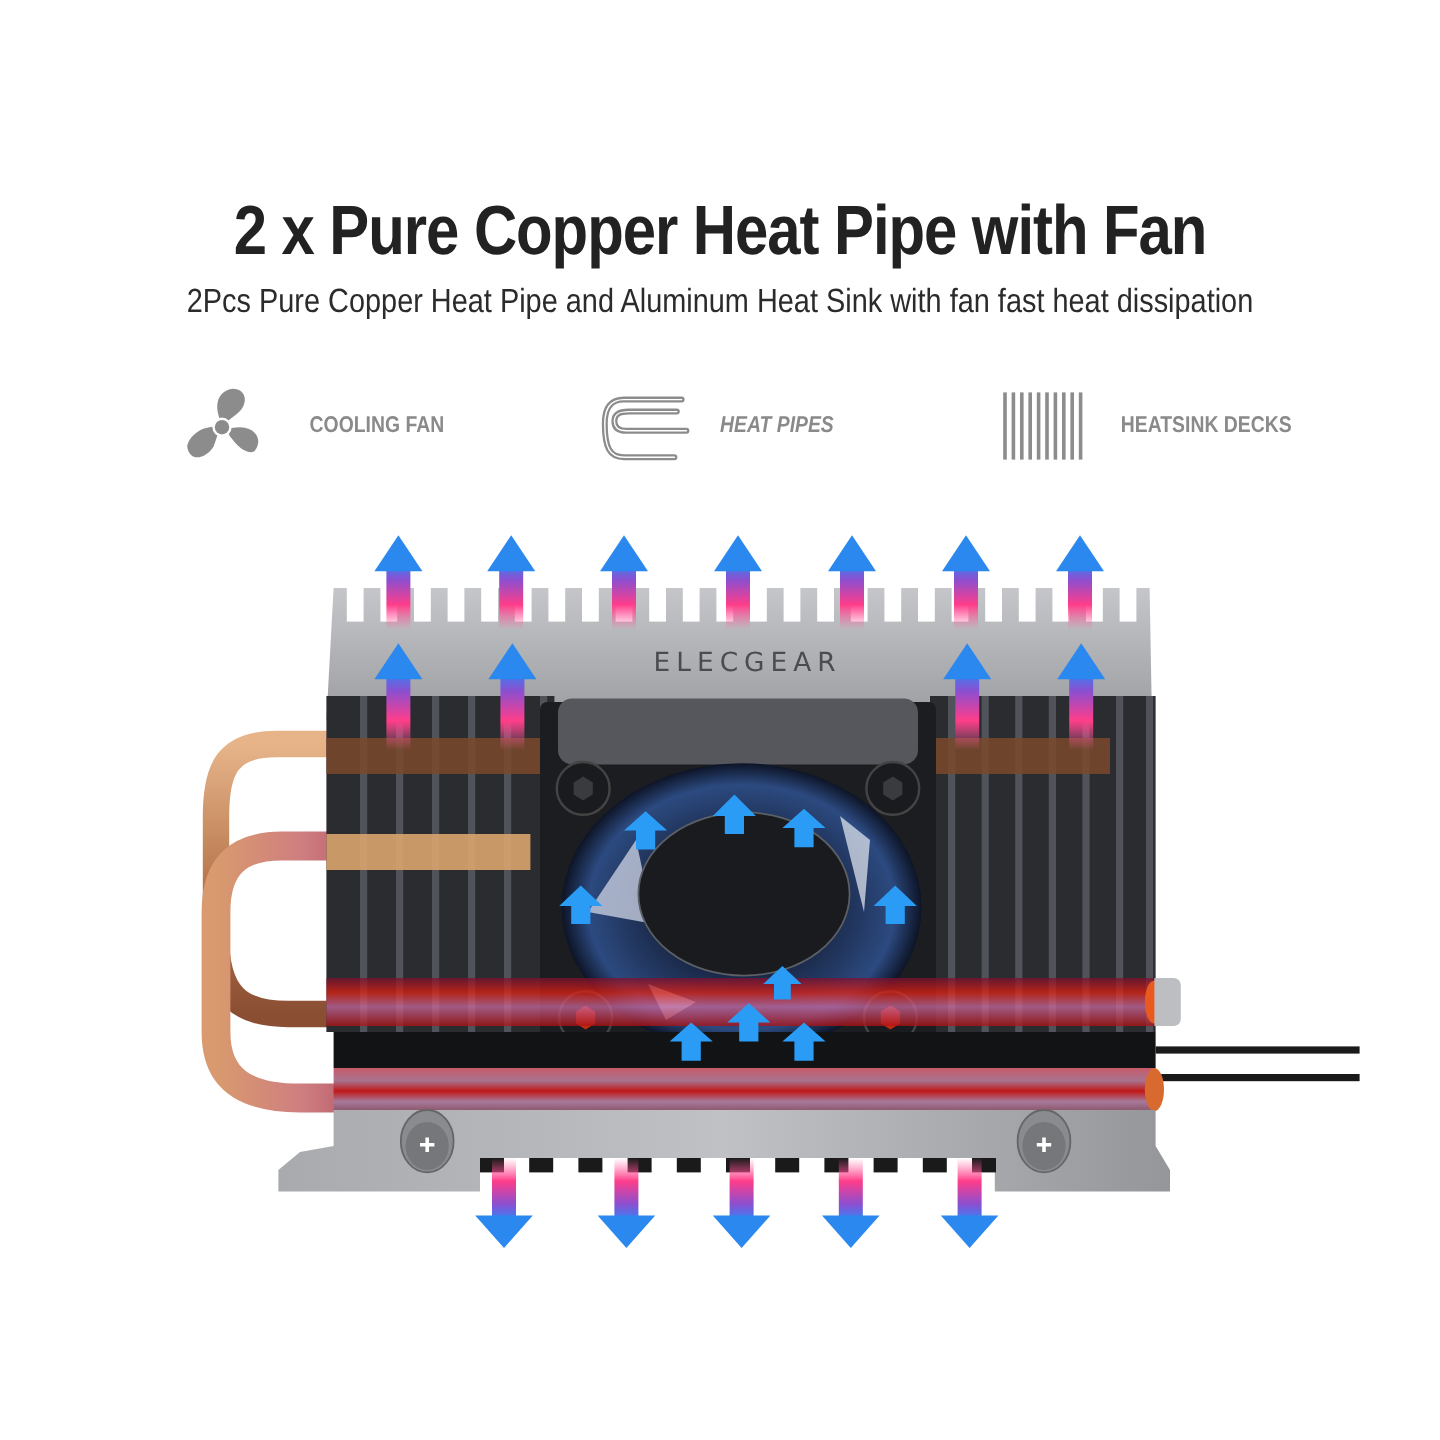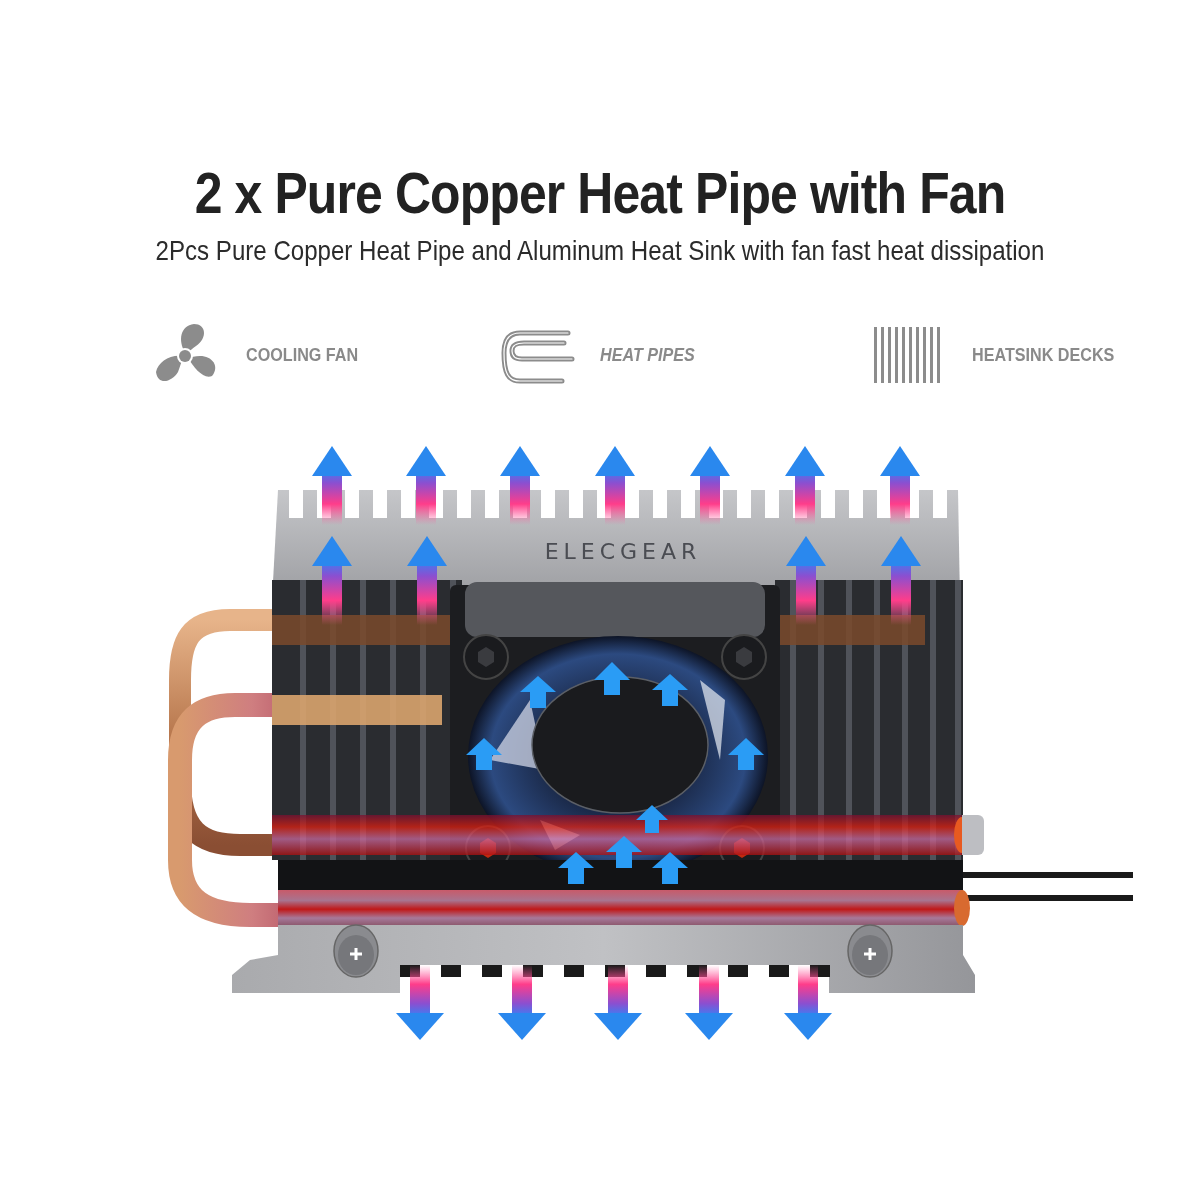--- a/index.html
+++ b/index.html
@@ -9,21 +9,21 @@
   .feature{position:absolute;top:320px;height:70px;display:flex;align-items:center;}
   .feature-label{font-family:"Liberation Sans",sans-serif;font-weight:bold;font-size:19px;color:#8a8a8a;letter-spacing:0;transform:scaleX(0.85);transform-origin:left center;white-space:nowrap;}
   .abs{position:absolute;}
 </style>
 </head>
 <body>
 
 <div class="title">2 x Pure Copper Heat Pipe with Fan</div>
 <div class="subtitle">2Pcs Pure Copper Heat Pipe and Aluminum Heat Sink with fan fast heat dissipation</div>
 
-<div class="feature" style="left:150px;">
+<div class="feature" style="left:150px;gap:12px;">
   <svg width="70" height="70" viewBox="0 0 70 70">
     <g fill="#8c8c8c">
       <path d="M35 33 C28 20 30 6 44 4 C56 4 58 18 46 26 C42 29 39 31 38 34 Z"></path>
       <path d="M33 36 C20 34 8 42 6 52 C8 66 22 62 28 52 C30 47 31 42 33 39 Z"></path>
       <path d="M38 38 C44 48 54 60 62 56 C70 46 62 36 50 36 C45 36 41 37 38 38 Z"></path>
       <circle cx="35" cy="36" r="8" fill="#ffffff"></circle>
       <circle cx="35" cy="36" r="6"></circle>
     </g>
   </svg>
   <span class="feature-label" style="margin-left:26px;">COOLING FAN</span>
@@ -34,21 +34,21 @@
     <g fill="none" stroke="#8c8c8c" stroke-linecap="round">
       <path d="M70 10 H22 C10 10 6 18 6 30 C6 50 10 58 22 58 H64" stroke-width="5"></path>
       <path d="M74 36 H24 C16 36 14 32 14 28 C14 22 18 20 26 20 H66" stroke-width="5"></path>
       <path d="M70 10 H22 C10 10 6 18 6 30 C6 50 10 58 22 58 H64" stroke="#fff" stroke-width="1.2"></path>
       <path d="M74 36 H24 C16 36 14 32 14 28 C14 22 18 20 26 20 H66" stroke="#fff" stroke-width="1.2"></path>
     </g>
   </svg>
   <span class="feature-label" style="margin-left:24px;">HEAT PIPES</span>
 </div>
 
-<div class="feature" style="left:872px;">
+<div class="feature" style="left:834px;">
   <svg width="72" height="60" viewBox="0 0 72 60">
     <g fill="#8c8c8c">
       <rect x="2" y="2" width="3" height="56"></rect>
         <rect x="9" y="2" width="3" height="56"></rect>
       <rect x="16" y="2" width="3" height="56"></rect>
         <rect x="23" y="2" width="3" height="56"></rect>
       <rect x="30" y="2" width="3" height="56"></rect>
         <rect x="37" y="2" width="3" height="56"></rect>
       <rect x="44" y="2" width="3" height="56"></rect>
         <rect x="51" y="2" width="3" height="56"></rect>

